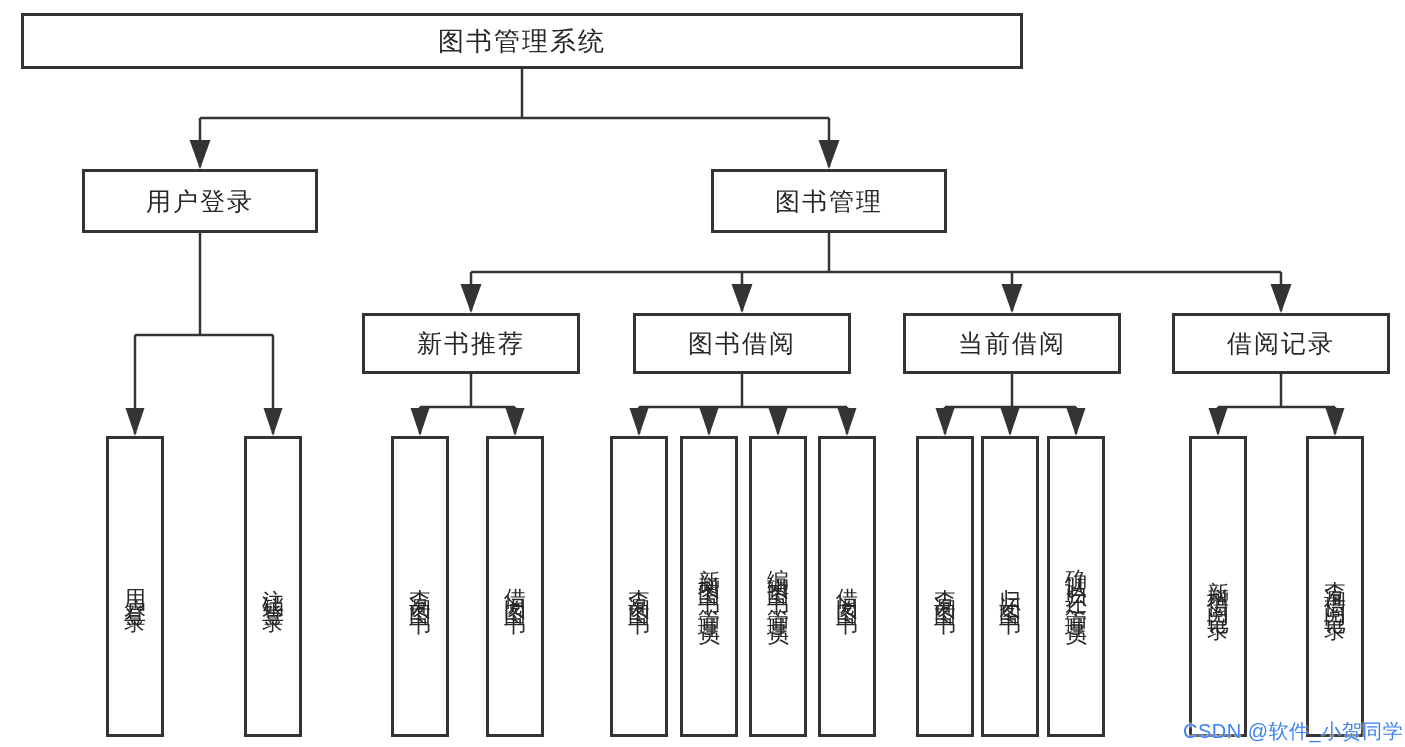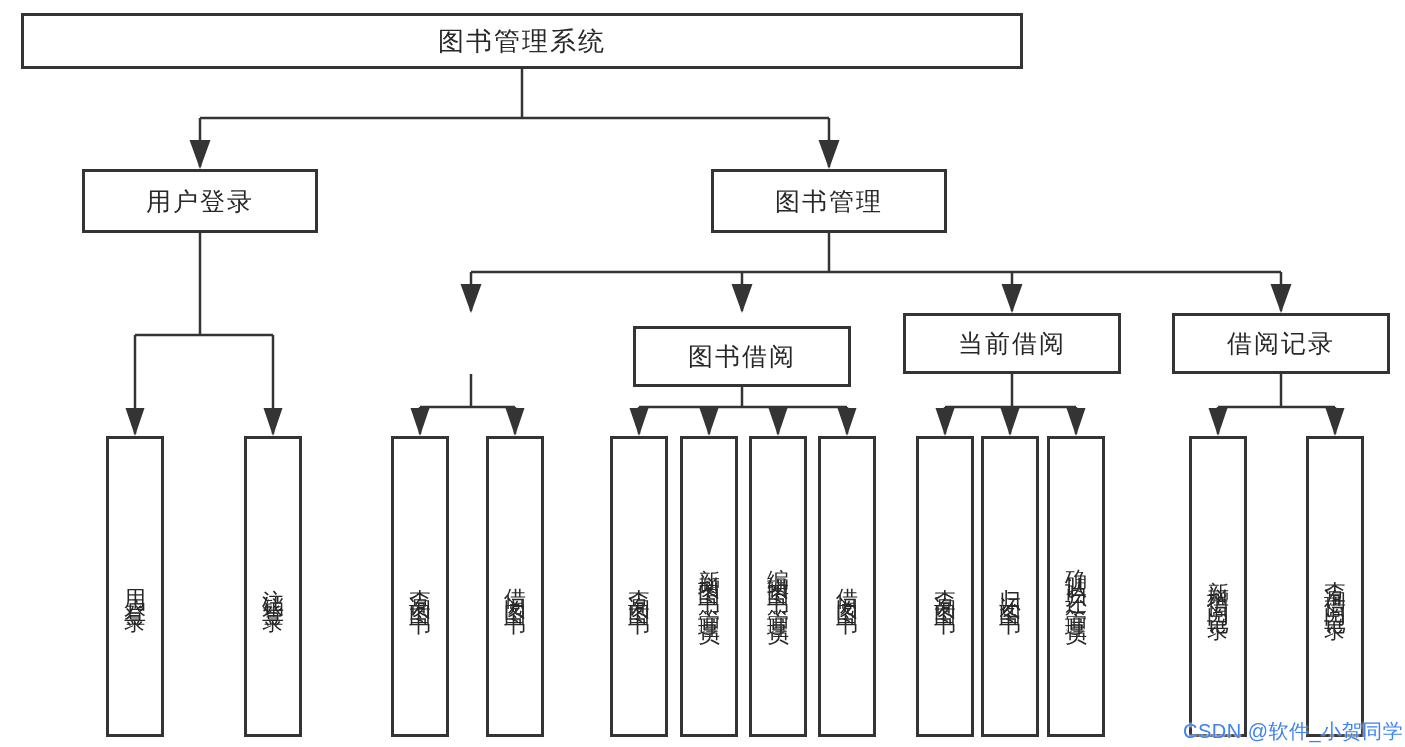--- a/index.html
+++ b/index.html
@@ -130,21 +130,22 @@
       <polygon points="1208.5,408 1227.5,408 1218,436"></polygon>
       <polygon points="1325.5,408 1344.5,408 1335,436"></polygon>
     </g>
   </svg>
 
   <div class="node h-node root-node">图书管理系统</div>
 
   <div class="node h-node" style="left:82px; top:169px; width:236px; height:64px;">用户登录</div>
   <div class="node h-node" style="left:711px; top:169px; width:236px; height:64px;">图书管理</div>
 
-  <div class="node h-node" style="left:633px; top:326px; width:218px; height:61px;">图书借阅</div>
+  <div class="node h-node" style="left:362px; top:313px; width:218px; height:61px;">新书推荐</div>
+  <div class="node h-node" style="left:633px; top:313px; width:218px; height:61px;">图书借阅</div>
   <div class="node h-node" style="left:903px; top:313px; width:218px; height:61px;text-align:center;">当前借阅</div>
   <div class="node h-node" style="left:1172px; top:313px; width:218px; height:61px;">借阅记录</div>
 
   <div class="node v-node" style="left:106px;">用户登录</div>
   <div class="node v-node" style="left:244px;">注销登录</div>
 
   <div class="node v-node" style="left:391px;">查询图书</div>
   <div class="node v-node" style="left:486px;">借阅图书</div>
 
   <div class="node v-node" style="left:610px;">查询图书</div>

